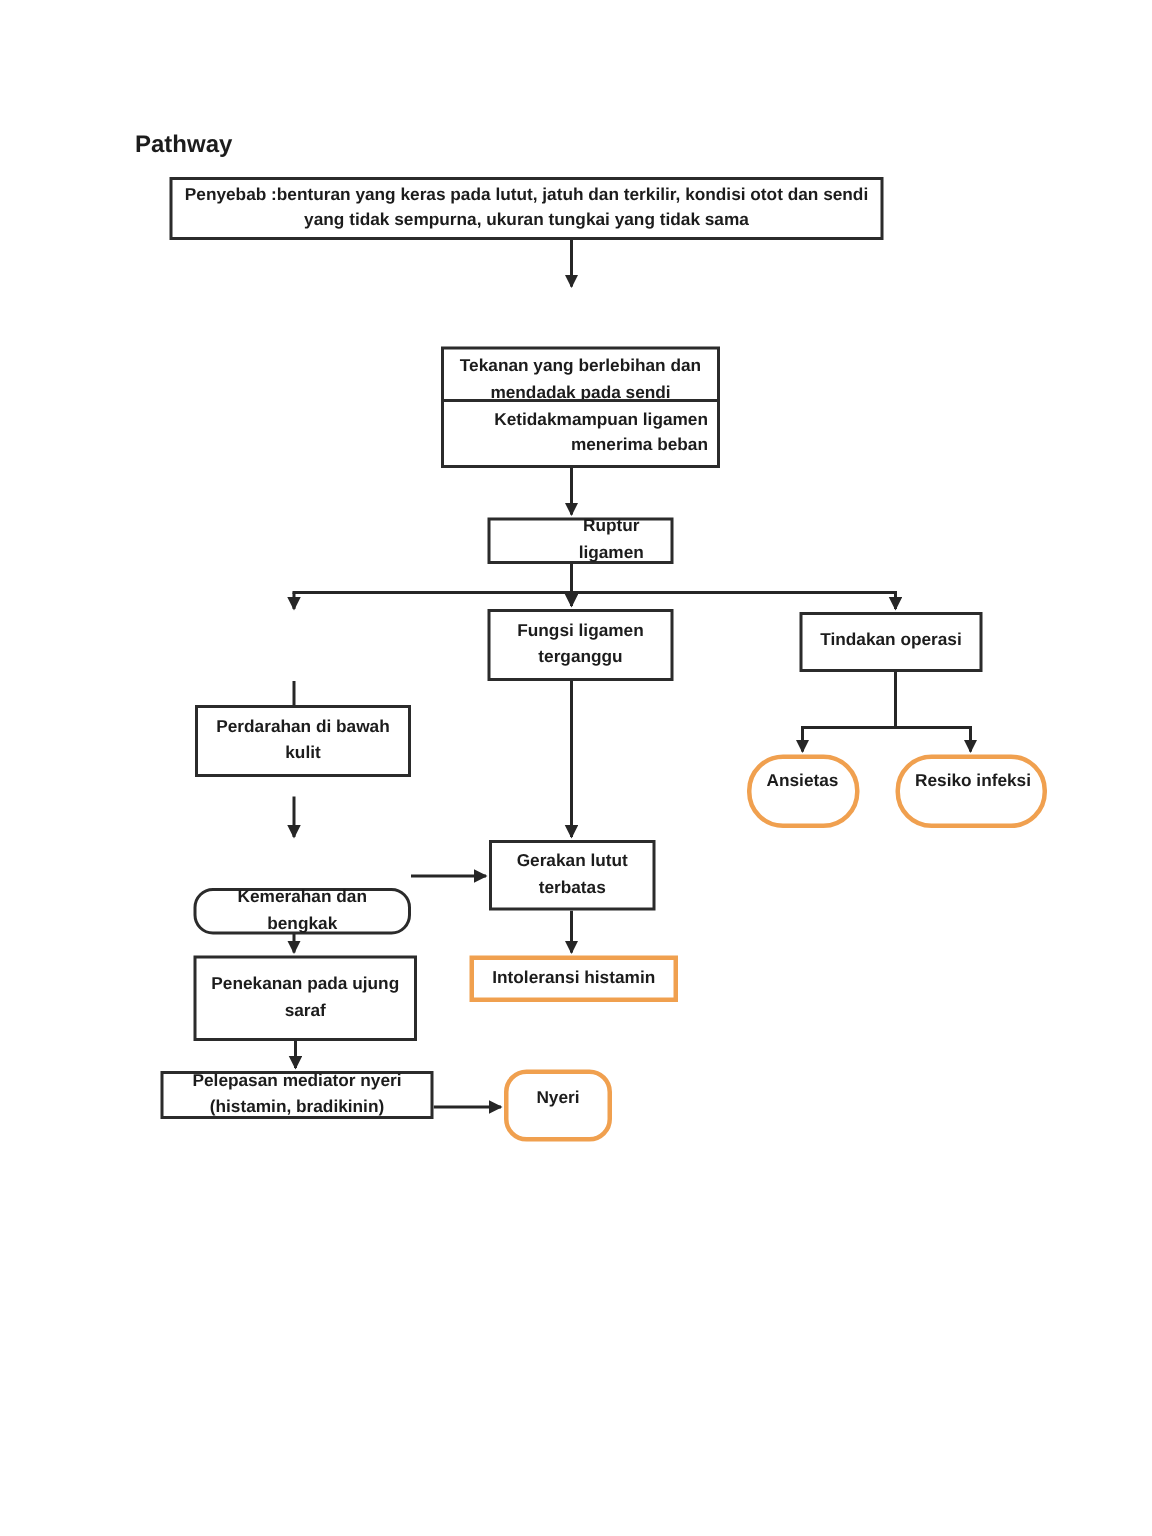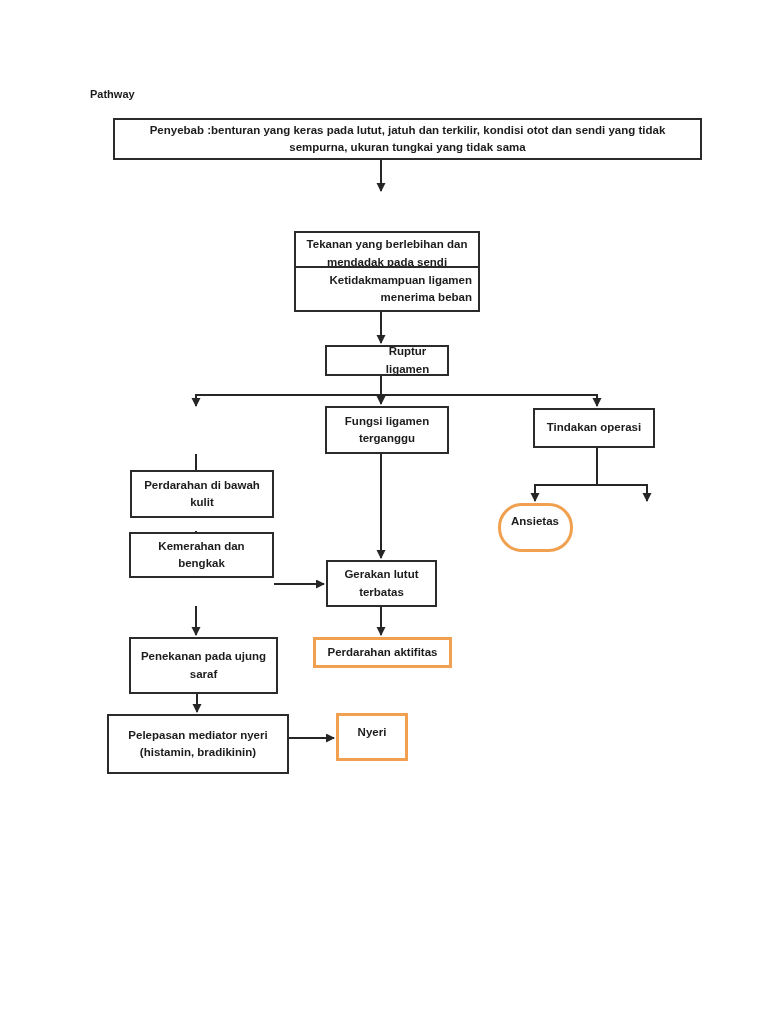--- a/index.html
+++ b/index.html
@@ -2,45 +2,45 @@
 <html><head>
 <meta charset="utf-8">
 <style>
   html,body{margin:0;padding:0;background:#ffffff;}
   .page{
     position:relative;width:768px;height:1024px;background:#ffffff;overflow:hidden;
     font-family:"Liberation Sans",sans-serif;color:#1c1c1c;
   }
   .title{
     position:absolute;left:90px;top:88px;
-    font-size:11px;font-weight:700;color:#1c1c1c;
+    font-size:16px;font-weight:700;color:#1c1c1c;
   }
   .connectors{position:absolute;left:0;top:0;width:768px;height:1024px;}
   .n{
     position:absolute;background:#ffffff;border:2px solid #2b2b2b;box-sizing:border-box;
     display:flex;align-items:center;justify-content:center;text-align:center;
     font-size:11.5px;font-weight:700;line-height:1.5;padding:2px 6px;color:#1c1c1c;
   }
   .n.orange{border:3px solid #f0a04f;}
   .n.top-left{align-items:flex-start;justify-content:flex-start;text-align:left;padding:7px 4px 2px 10px;border-radius:24px;}
-  .n.top-center{align-items:flex-start;justify-content:center;padding-top:8px;}
+  .n.top-center{align-items:flex-start;justify-content:center;padding-top:8px;border-radius:15px;}
 
   
-  .b-penyebab      {left:113px;top:118px;width:589px;height:42px;}
+  .b-penyebab      {left:113px;top:118px;width:476px;height:42px;}
   .b-tekanan       {left:294px;top:193px;width:186px;height:45px;margin-top:38px;}
   .b-ketidakmampuan{left:294px;top:266px;width:186px;height:46px;text-align:right;}
   .b-ruptur        {left:325px;top:345px;width:124px;height:31px;padding-left:47px;}
   .b-pembuluh      {left:129px;top:408px;width:146px;height:46px;}
   .b-fungsi        {left:325px;top:406px;width:124px;height:48px;}
   .b-tindakan      {left:533px;top:408px;width:122px;height:40px;}
   .b-perdarahan    {left:130px;top:470px;width:144px;height:48px;}
-  .b-kemerahan     {left:129px;top:532px;width:145px;height:46px;}
+  .b-kemerahan     {left:129px;top:592px;width:145px;height:31px;border-radius:13px;}
   .b-gerakan       {left:326px;top:560px;width:111px;height:47px;}
   .b-penekanan     {left:129px;top:637px;width:149px;height:57px;}
-  .b-pelepasan     {left:107px;top:714px;width:182px;height:60px;}
+  .b-pelepasan     {left:107px;top:714px;width:182px;height:32px;}
   .b-ansietas      {left:498px;top:503px;width:75px;height:49px;}
   .b-resiko        {left:597px;top:503px;width:101px;height:49px;}
   .b-intoleransi   {left:313px;top:637px;width:139px;height:31px;padding:1px 2px;}
   .b-nyeri         {left:336px;top:713px;width:72px;height:48px;}
 </style>
 </head>
 <body>
 
 <div class="page">
 
@@ -80,16 +80,17 @@
   <div class="n b-ketidakmampuan">Ketidakmampuan ligamen menerima beban</div>
   <div class="n b-ruptur">Ruptur ligamen</div>
   <div class="n b-fungsi">Fungsi ligamen terganggu</div>
   <div class="n b-tindakan">Tindakan operasi</div>
   <div class="n b-perdarahan">Perdarahan di bawah kulit</div>
   <div class="n b-kemerahan">Kemerahan dan bengkak</div>
   <div class="n b-gerakan">Gerakan lutut terbatas</div>
   <div class="n b-penekanan">Penekanan pada ujung saraf</div>
   <div class="n b-pelepasan">Pelepasan mediator nyeri (histamin, bradikinin)</div>
   <div class="n orange top-left b-ansietas">Ansietas</div>
-  <div class="n orange b-intoleransi">Perdarahan aktifitas</div>
+  <div class="n orange top-left b-resiko">Resiko infeksi</div>
+  <div class="n orange b-intoleransi">Intoleransi histamin</div>
   <div class="n orange top-center b-nyeri">Nyeri</div>
 
 </div>
 
 </body></html>

